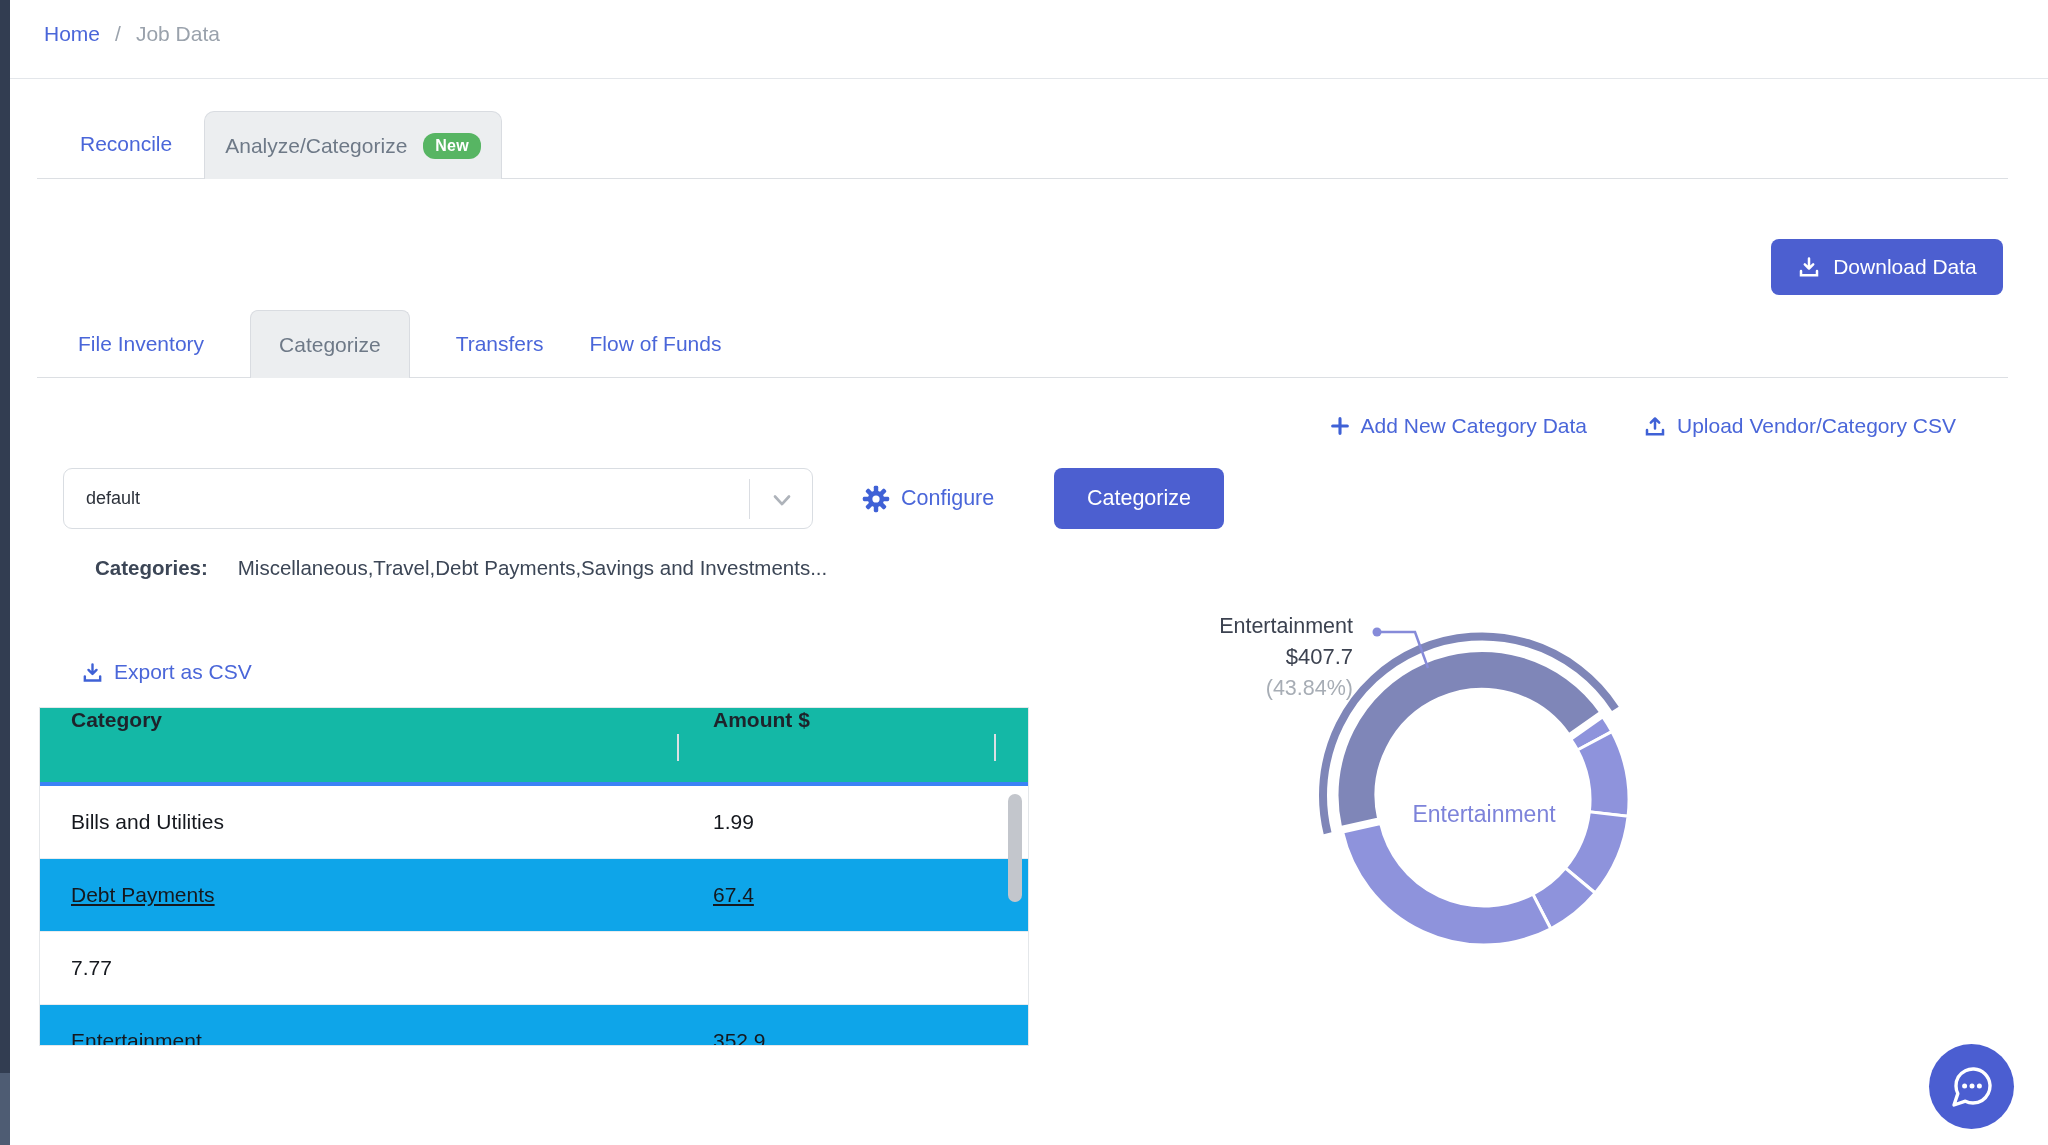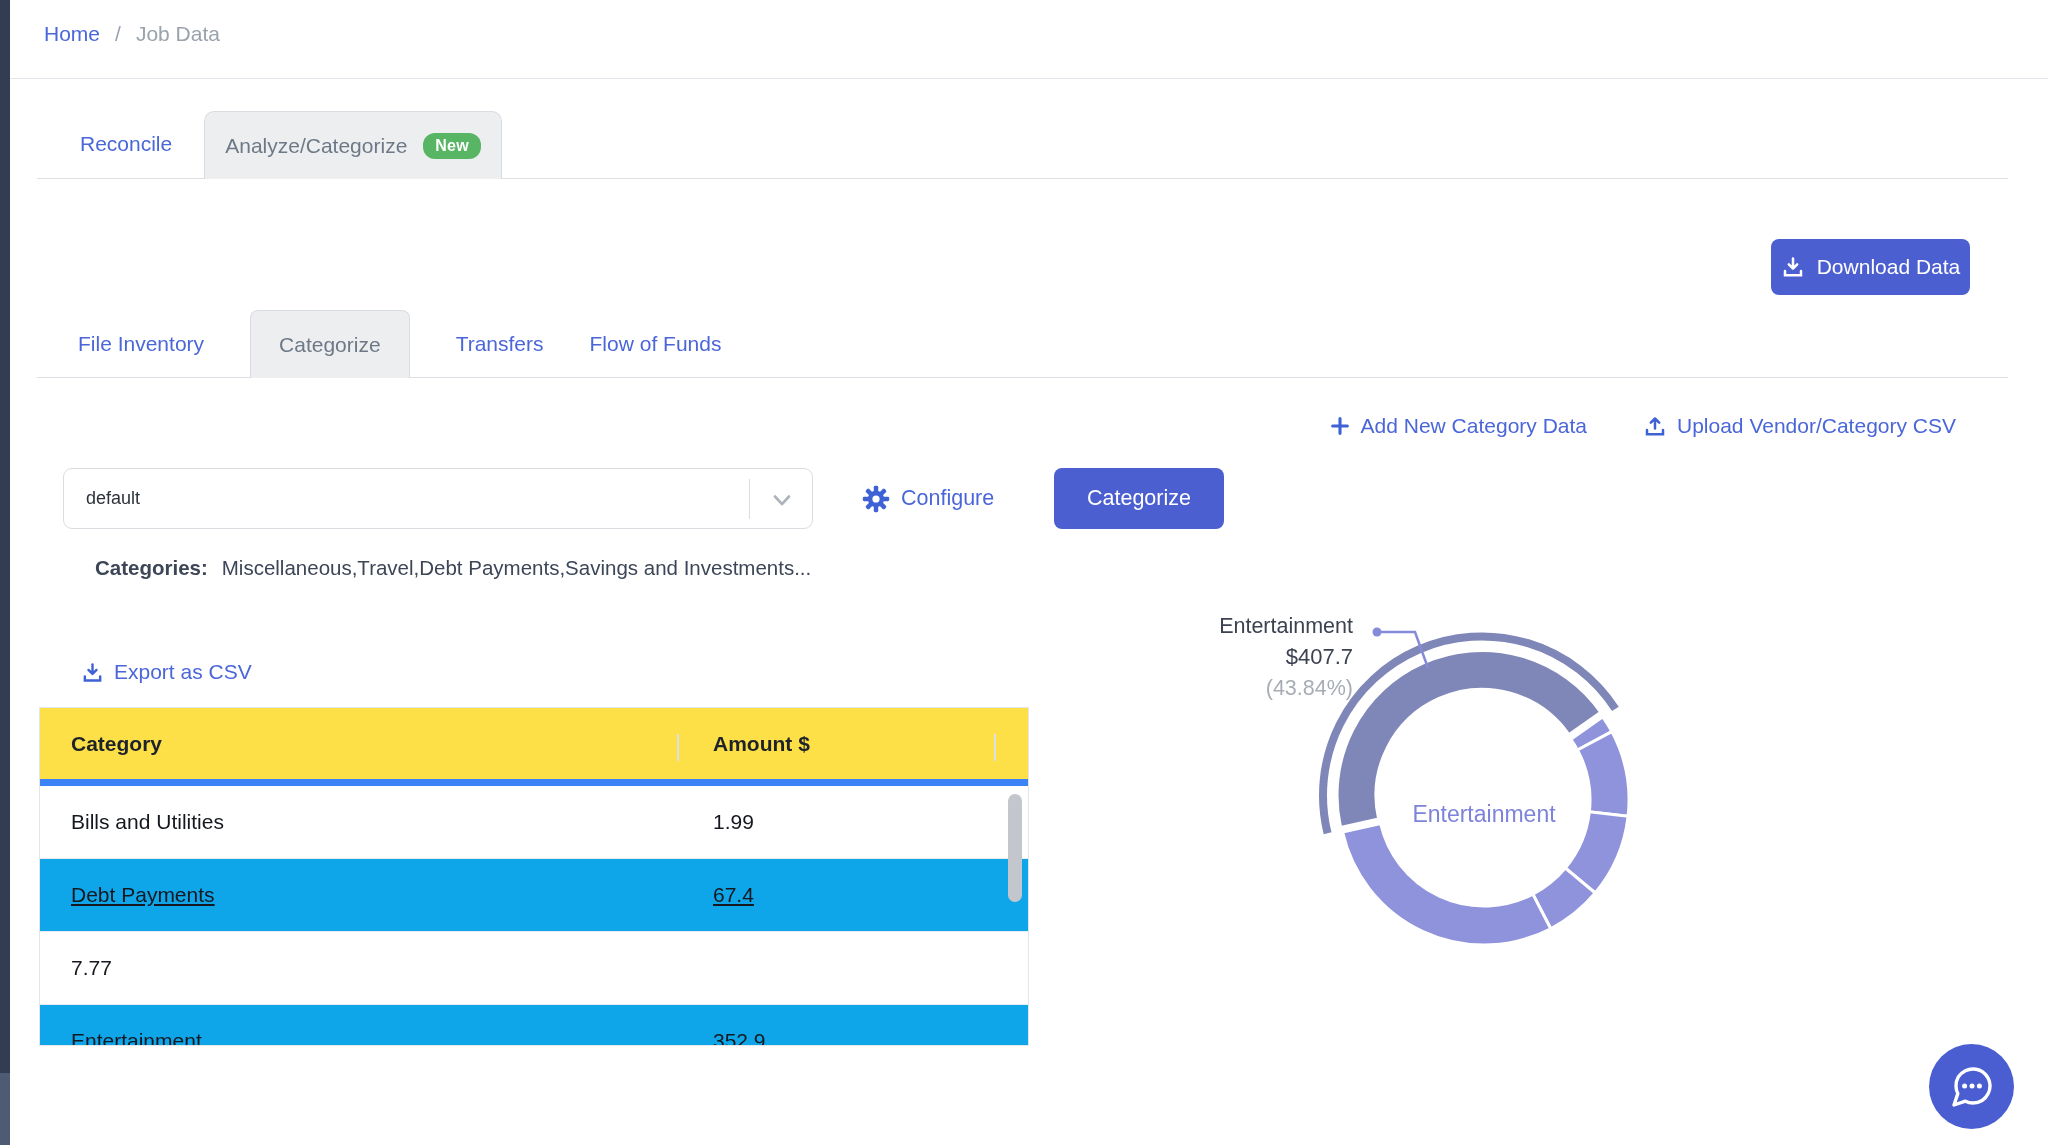--- a/index.html
+++ b/index.html
@@ -25,21 +25,21 @@
                 border-radius:10px 10px 0 0; display:flex; align-items:center; gap:16px;
                 padding:0 20px; color:#6e7987; font-size:21px; }
   .badge-new { background:#57b563; color:#fff; font-size:16px; font-weight:bold;
                padding:4px 12px; border-radius:12px; letter-spacing:.2px; }
   #main-tabline { left:37px; top:178px; width:1971px; height:1px; background:#dcdfe3; z-index:1; }
 
   
   .btn-blue { background:#4c5fd0; color:#fff; border:none; border-radius:8px;
               font-size:21px; font-family:"Liberation Sans",sans-serif;
               display:inline-flex; align-items:center; justify-content:center; gap:12px; cursor:pointer; }
-  #download-btn { left:1771px; top:239px; width:199px; height:56px; }
+  #download-btn { left:1771px; top:239px; width:232px; height:56px; }
 
   
   #sub-tabs { left:78px; top:310px; display:flex; gap:46px; align-items:stretch; height:68px; z-index:2; }
   .subtab-link { color:#4a66d9; font-size:21px; line-height:67px; cursor:pointer; }
   .subtab-active { background:#eceef0; border:1px solid #d9dce1; border-bottom:none;
                    border-radius:8px 8px 0 0; color:#6e7987; font-size:21px;
                    display:flex; align-items:center; padding:0 28px; }
   #sub-tabline { left:37px; top:377px; width:1971px; height:1px; background:#dcdfe3; z-index:1; }
 
   
@@ -49,28 +49,28 @@
   
   #group-select { left:63px; top:468px; width:750px; height:61px; background:#fff;
                   border:1.5px solid #d9dde2; border-radius:9px; display:flex; align-items:center; cursor:pointer; }
   #group-select .sel-text { padding-left:22px; font-size:18px; color:#2c313a; flex:1; }
   #group-select .sel-sep { position:absolute; left:685px; top:10px; width:1px; height:40px; background:#dadde2; }
   #group-select .sel-chevron { position:absolute; right:16px; top:17px; }
   #configure-link { left:862px; top:468px; height:61px; display:flex; align-items:center; gap:11px;
                     color:#4a66d9; font-size:21.5px; cursor:pointer; }
   #categorize-btn { left:1054px; top:468px; width:170px; height:61px; font-size:21.5px; }
   #categories-line { left:95px; top:556px; font-size:20.5px; color:#3c4656; }
-  #categories-line .cat-label { font-weight:bold; margin-right:14px; }
+  #categories-line .cat-label { font-weight:bold; margin-right:30px; }
 
   
   #export-link { left:81px; top:660px; display:flex; align-items:center; gap:10px;
                  color:#4a66d9; font-size:21px; cursor:pointer;text-align:right; }
   #cat-table { left:39px; top:707px; width:990px; height:339px; border:1px solid #e4e7ea; overflow:hidden; background:#fff; }
-  #cat-table .thead { position:relative; height:78px; background:#fde047; border-bottom:7px solid #3b82f6;
-                      display:flex; align-items:center; font-weight:bold; font-size:21px; color:#1e232b; }
+  #cat-table .thead { position:relative; height:78px; background:#14b8a6; border-bottom:4px solid #3b82f6;
+                      display:flex; font-weight:bold; font-size:21px; color:#1e232b; }
   .col-cat { width:642px; padding-left:31px; }
   .col-amt { padding-left:31px; }
   .th-divider { position:absolute; top:26px; width:2px; height:27px; background:#dcdfe4; }
   .t-row { display:flex; align-items:center; height:73px; font-size:21px; color:#15181e;
            border-bottom:1px solid #e9ecef; }
   .t-row.alt { background:#0ea5e9;text-decoration:underline; }
   #table-scrollbar { position:absolute; right:6px; top:86px; width:14px; height:108px;
                      background:#c3c6cc; border-radius:7px; cursor:pointer; }
 
   

